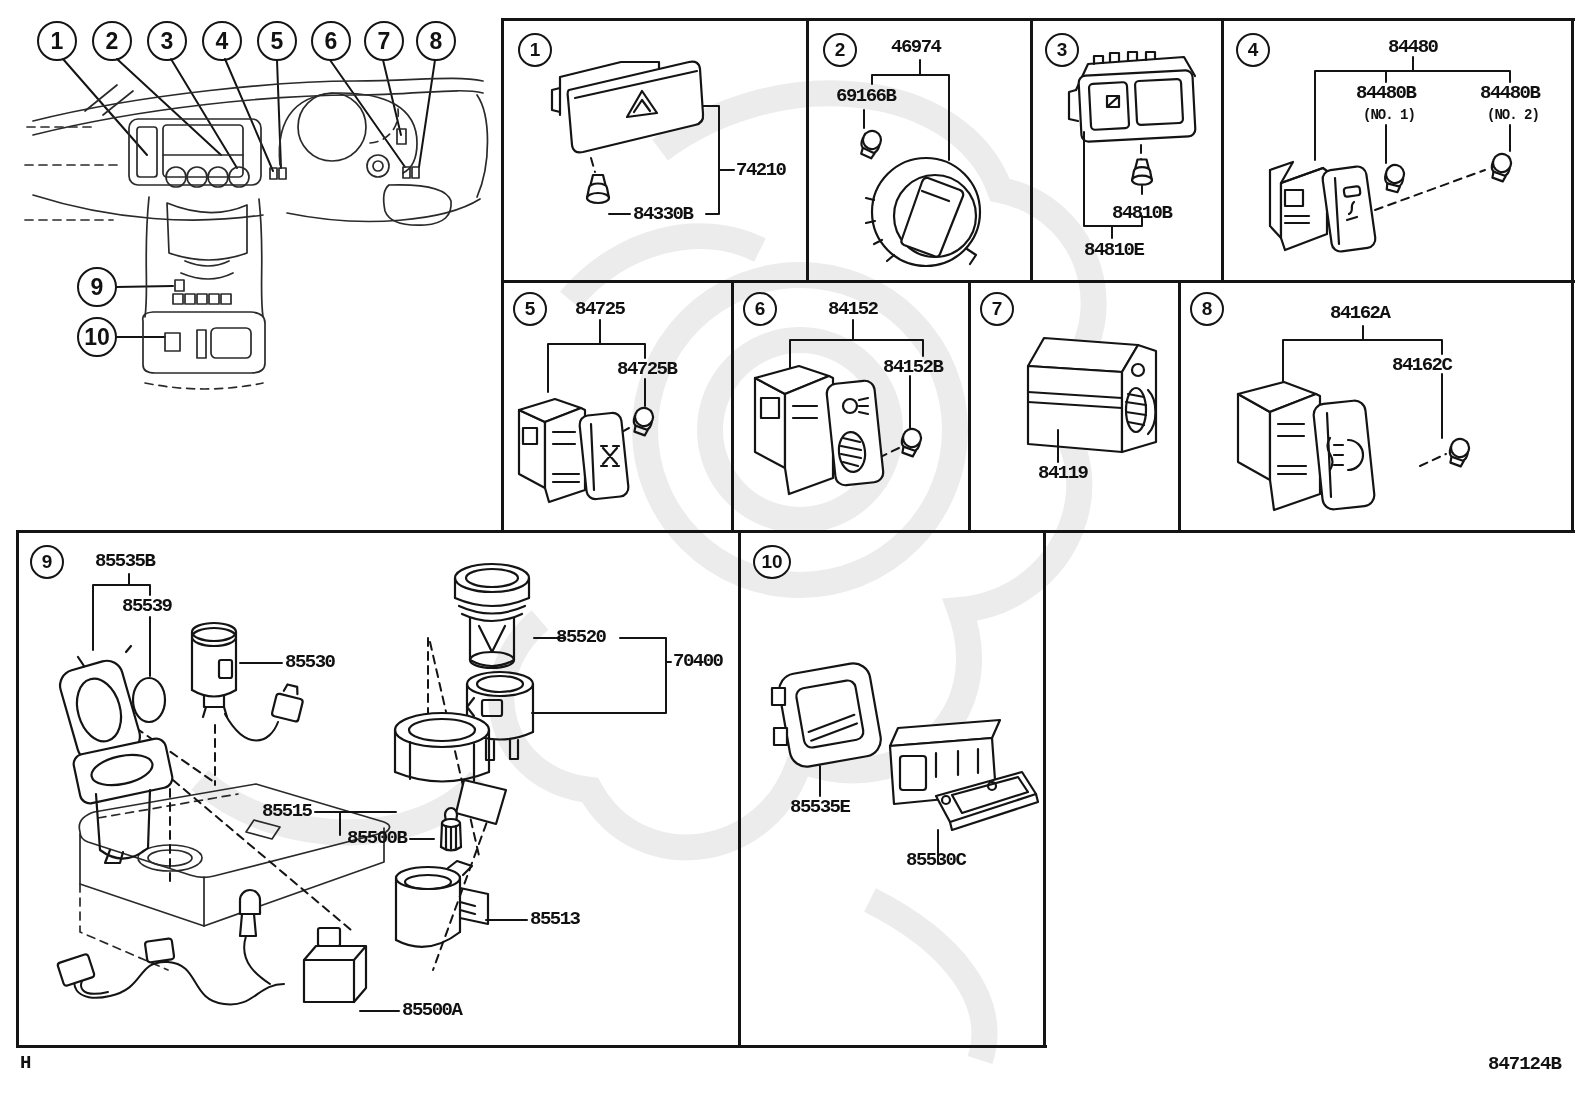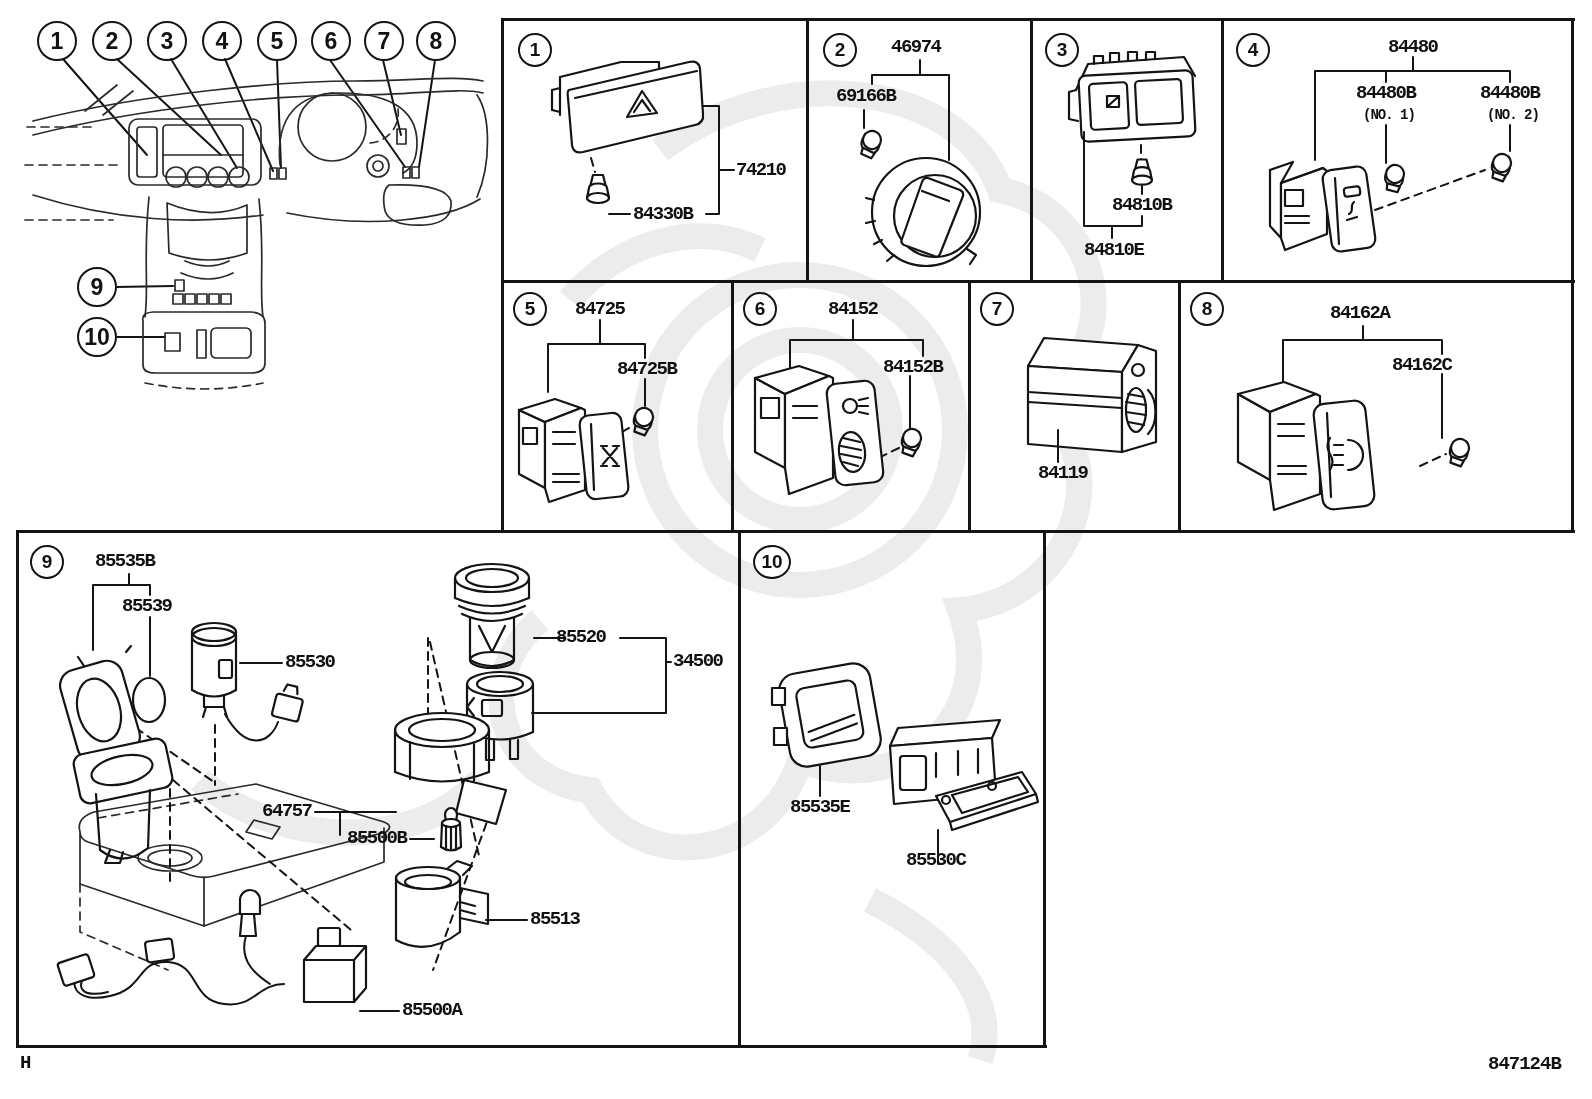--- a/index.html
+++ b/index.html
@@ -226,21 +226,21 @@
       </g>
       <path class="ln dash" d="M109,125 V140"></path>
       <g class="part" transform="translate(110,153) scale(0.9)">
         <path d="M-5,-15 L5,-15 L8,-3 L-8,-3 Z"></path>
           <ellipse cx="0" cy="-2" rx="9" ry="4.5"></ellipse>
         <path d="M-9,-2 L-11,8 L11,8 L9,-2"></path>
           <ellipse cx="0" cy="8" rx="11" ry="5"></ellipse>
       </g>
       <path class="ln" d="M110,166 V174 M110,196 V206 M52,112 V206 M52,206 H110 M80,206 V218"></path>
     </svg>
-    <div class="lbl" style="left:80px;top:176px">84810B</div>
+    <div class="lbl" style="left:80px;top:184px">84810B</div>
     <div class="lbl" style="left:52px;top:221px">84810E</div>
   </div>
 
   <div class="panel" style="left:1223px;top:20px;width:350px;height:262px">
     <div class="callout" style="left:13px;top:13px">
         <span>4</span>
       </div>
     <svg width="350" height="262" viewBox="0 0 350 262">
       <path class="ln" d="M190,37 V51 M92,51 H287 M92,51 V140 M163,51 V62 M287,51 V62 M163,105 V143 M287,105 V131"></path>
       <path class="ln dash" d="M152,190 L262,150"></path>
@@ -497,22 +497,22 @@
         <path d="M516,106 H547 M602,106 H648 M648,106 V181 M648,130 H653 M514,181 H648"></path>
         <path d="M297,280 H378 M322,280 V303 M392,307 H416"></path>
         <path d="M468,388 H509"></path>
         <path d="M342,479 H381"></path>
       </g>
     </svg>
     <div class="lbl" style="left:77px;top:20px">85535B</div>
     <div class="lbl" style="left:104px;top:65px">85539</div>
     <div class="lbl" style="left:267px;top:121px">85530</div>
     <div class="lbl" style="left:538px;top:96px">85520</div>
-    <div class="lbl" style="left:655px;top:120px">34500</div>
-    <div class="lbl" style="left:244px;top:270px">64757</div>
+    <div class="lbl" style="left:655px;top:120px">70400</div>
+    <div class="lbl" style="left:244px;top:270px">85515</div>
     <div class="lbl" style="left:329px;top:297px">85500B</div>
     <div class="lbl" style="left:512px;top:378px">85513</div>
     <div class="lbl" style="left:384px;top:469px">85500A</div>
   </div>
 
   <div class="panel" style="left:740px;top:532px;width:305px;height:515px">
     <div class="callout" style="left:13px;top:13px;width:34px">
         <span>10</span>
       </div>
     <svg width="305" height="515" viewBox="0 0 305 515">

